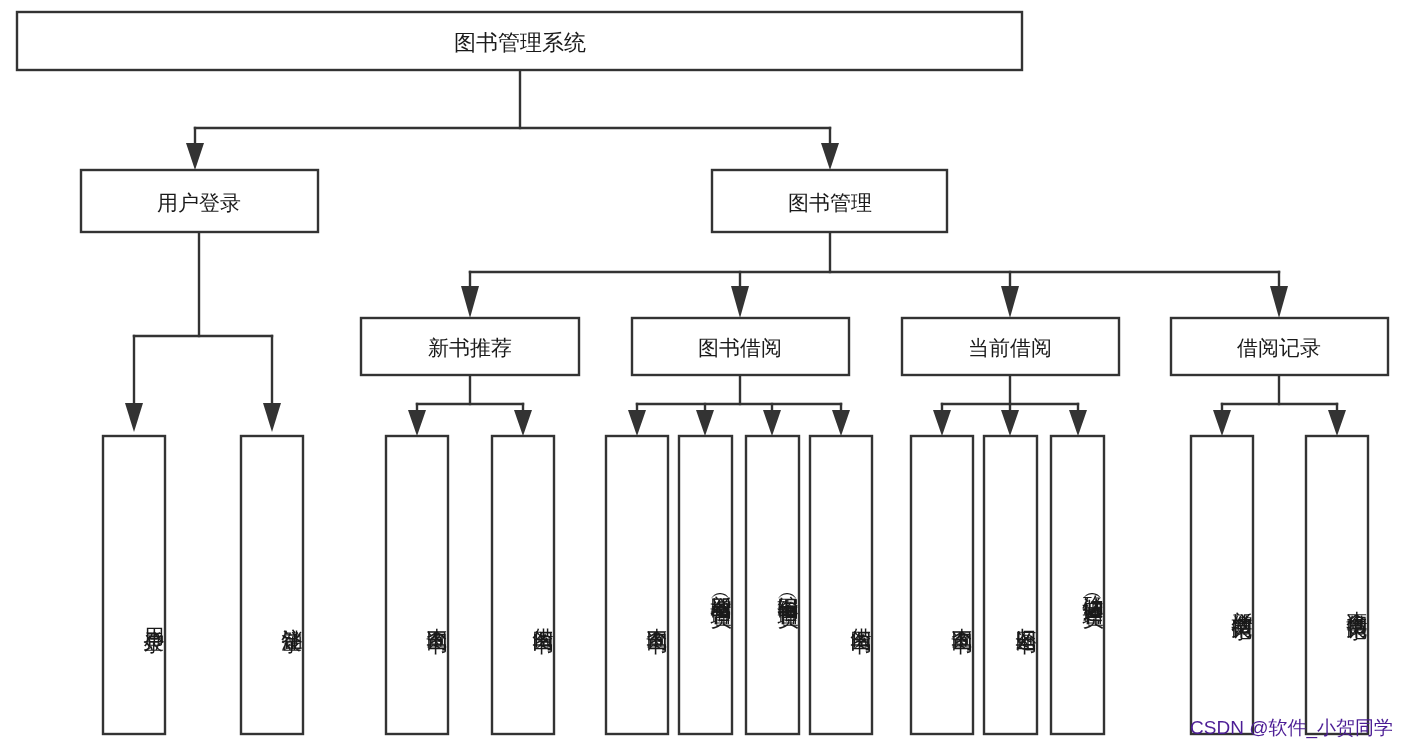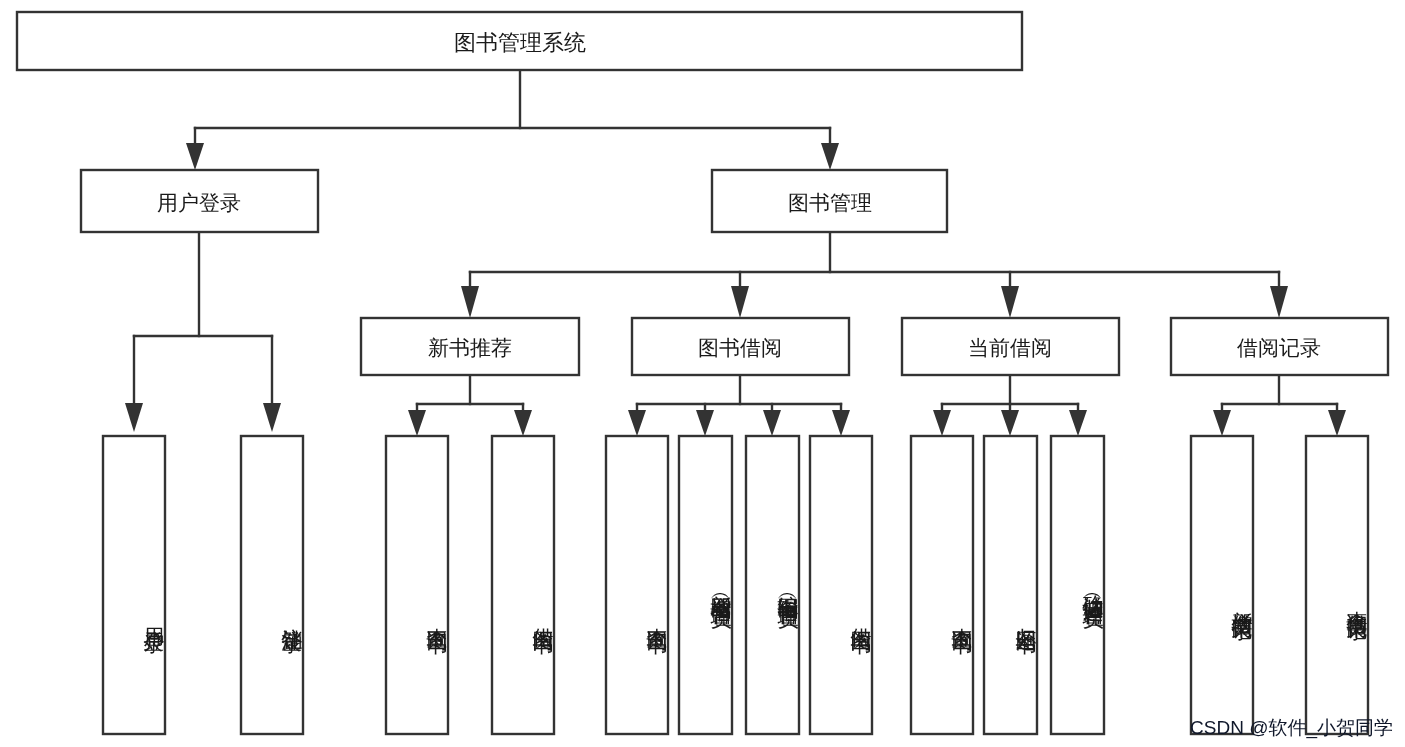--- a/index.html
+++ b/index.html
@@ -74,21 +74,21 @@
     justify-content: center;
     pointer-events: none;
     user-select: none;
   }
   .watermark {
     position: absolute;
     right: 12px;
     bottom: 6px;
     font-family: "Liberation Sans", "DejaVu Sans", sans-serif;
     font-size: 19px;
-    color: #0f172a;
+    color: #4c1d95;
     white-space: nowrap;
     user-select: none;
   }
 </style>
 </head>
 <body>
 
 <div id="diagram-root">
 
   <svg id="diagram-svg" viewBox="0 0 1405 747">

